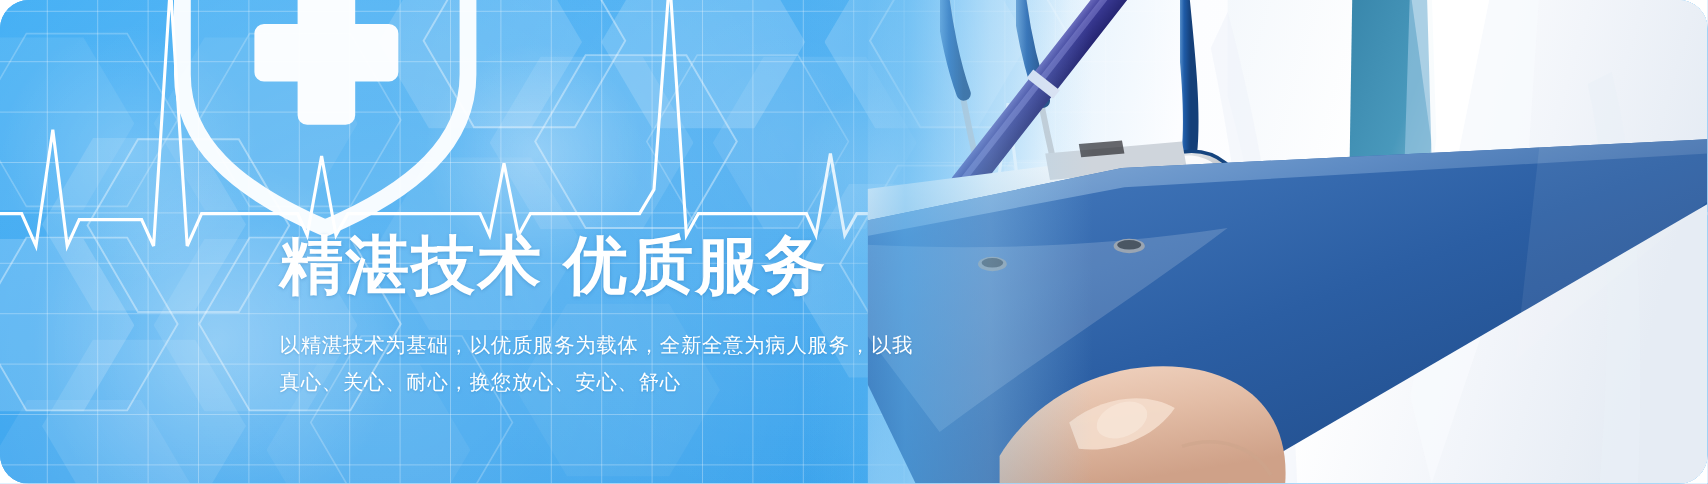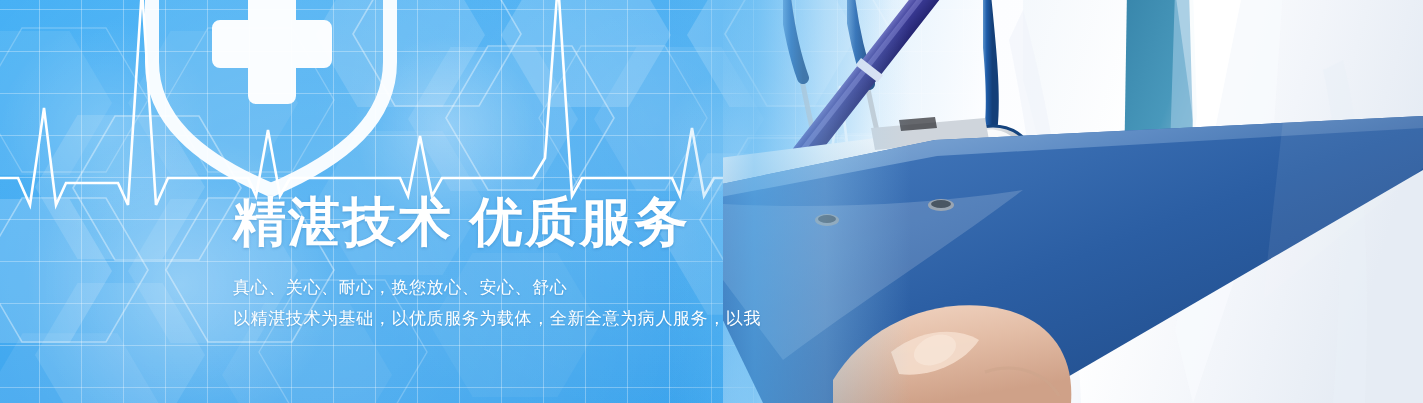--- a/index.html
+++ b/index.html
@@ -7,20 +7,21 @@
     padding: 0;
     background: #ffffff;
   }
   #banner {
     position: relative;
     width: 1423px;
     height: 403px;
     overflow: hidden;
     font-family: "Liberation Sans", "DejaVu Sans", sans-serif;
     background: #3aa6f0;
+    border-radius: 24px;
   }
 
   
   .layer {
     position: absolute;
     inset: 0;
     pointer-events: none;
   }
   #base-gradient {
     background:
@@ -310,18 +311,18 @@
   <div class="layer" style="background: linear-gradient(90deg,
           rgba(58,166,240,0) 0%,
           rgba(58,166,240,0) 47%,
           rgba(96,186,243,0.55) 53%,
           rgba(150,211,247,0.35) 58%,
           rgba(255,255,255,0) 64%);"></div>
 
   <div id="copy">
     <h1 id="headline">精湛技术 优质服务</h1>
     <div id="sub-wrap">
+      <p class="sub-line">以精湛技术为基础，以优质服务为载体，全新全意为病人服务，以我</p>
       <p class="sub-line">真心、关心、耐心，换您放心、安心、舒心</p>
-      <p class="sub-line">以精湛技术为基础，以优质服务为载体，全新全意为病人服务，以我</p>
     </div>
   </div>
 
 </div>
 
 </body></html>

